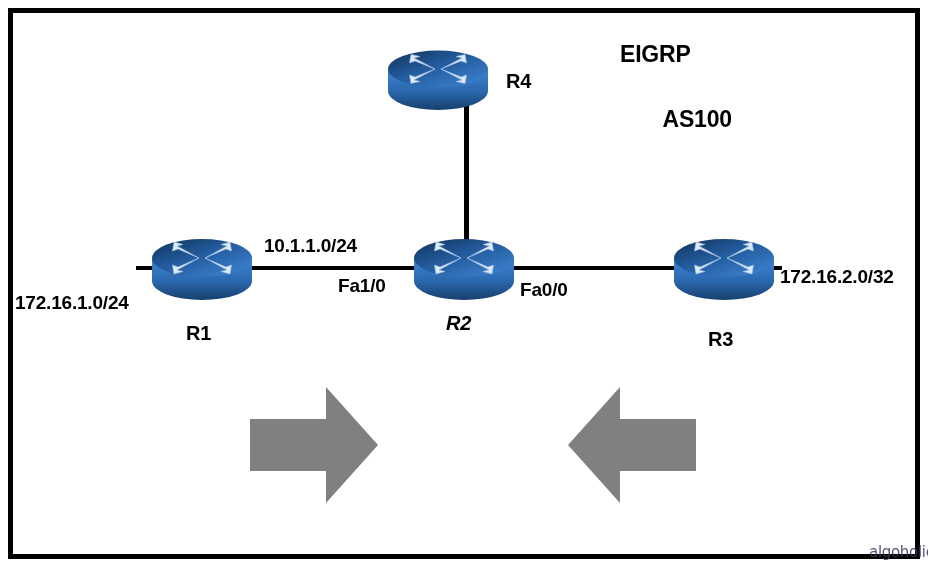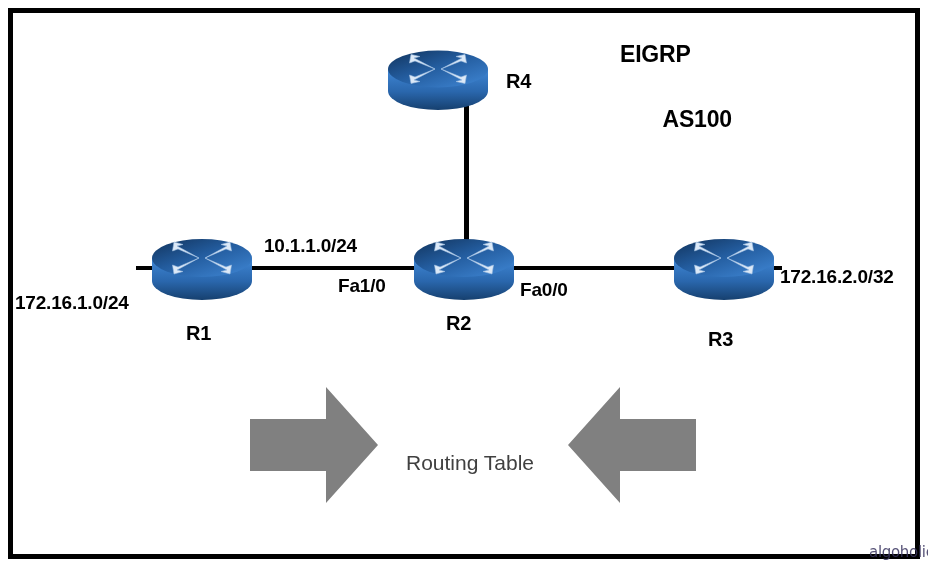--- a/index.html
+++ b/index.html
@@ -116,21 +116,21 @@
       <path d="M2,22 L2,45 A50,19 0 0 0 102,45 L102,22 Z" fill="url(#bodyGrad2)"></path>
       <ellipse cx="52" cy="22" rx="50" ry="19" fill="url(#topGrad2)"></ellipse>
       <g fill="#dce9f7" stroke="#9fc0e2" stroke-width="0.6">
         <path d="M55,22 L77,10 L71,8.5 L80,6 L81.5,15 L76,13 Z"></path>
         <path d="M49,22 L27,10 L33,8.5 L24,6 L22.5,15 L28,13 Z"></path>
         <path d="M49,22 L27,34 L33,35.5 L24,38 L22.5,29 L28,31 Z"></path>
         <path d="M55,22 L77,34 L71,35.5 L80,38 L81.5,29 L76,31 Z"></path>
       </g>
     </svg>
   </div>
-  <div class="lbl rtr" style="left:446px;top:310px;">R2</div>
+  <div class="lbl rtr" style="left:446px;top:310px;font-style:italic;">R2</div>
 
   <div class="router" style="left:672px;top:236px;width:104px;height:68px;">
     <svg width="104" height="68" viewBox="0 0 104 68">
       <defs>
         <linearGradient id="bodyGrad3" x1="0" y1="0" x2="0" y2="1">
           <stop offset="0%" stop-color="#3f86d4"></stop>
           <stop offset="55%" stop-color="#2a67ad"></stop>
           <stop offset="100%" stop-color="#16406f"></stop>
         </linearGradient>
         <linearGradient id="topGrad3" x1="0.05" y1="0" x2="0.95" y2="1">
@@ -171,20 +171,19 @@
     </svg>
   </div>
 
   <div class="arrow" style="left:568px;top:385px;width:128px;height:120px;">
     <svg width="128" height="120" viewBox="0 0 128 120">
       <path d="M128,34 L52,34 L52,2 L0,60 L52,118 L52,86 L128,86 Z" fill="#808080"></path>
     </svg>
   </div>
 
   <div class="rt-text" style="left:370px;top:394px;width:200px;">
-    <div>Routing Table</div>
     
     
   </div>
 
   <div id="watermark" style="left:869px;top:543px;">algoholic</div>
 
 </div>
 
 </body></html>

